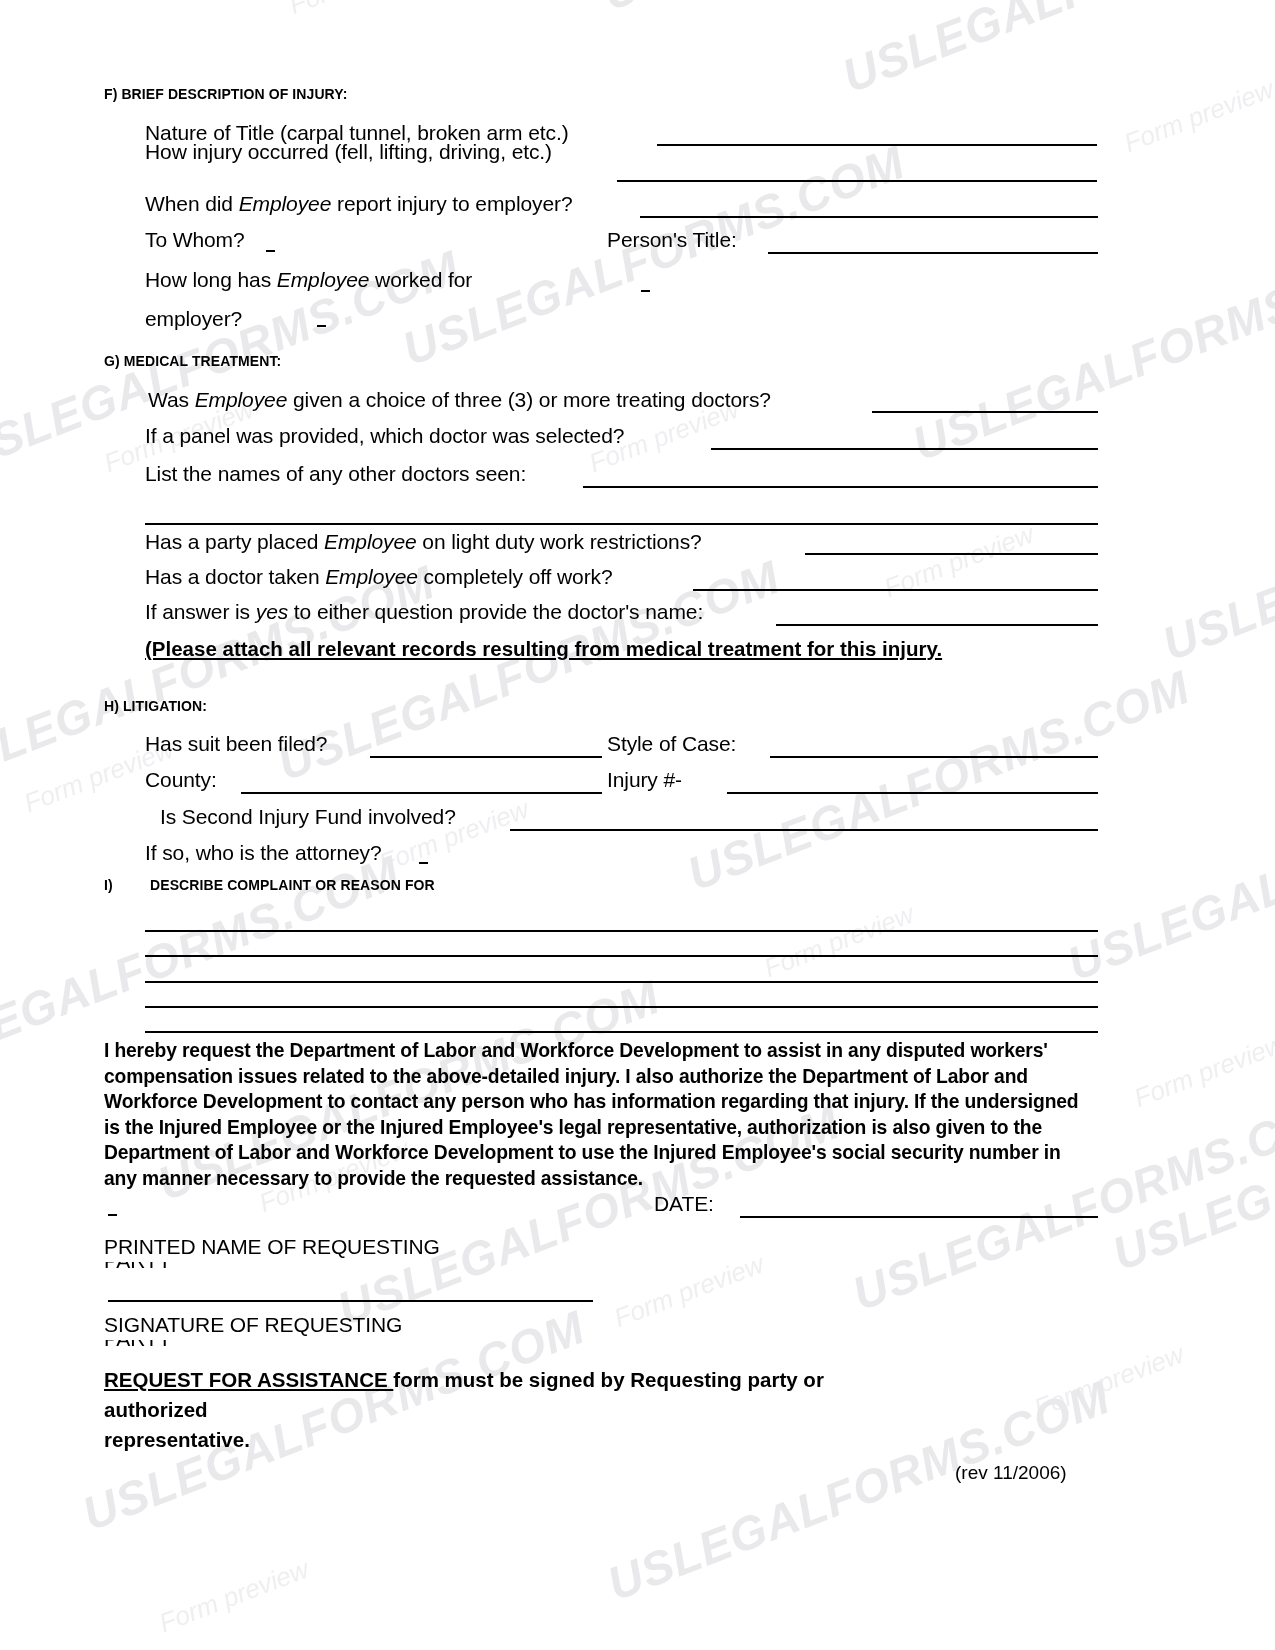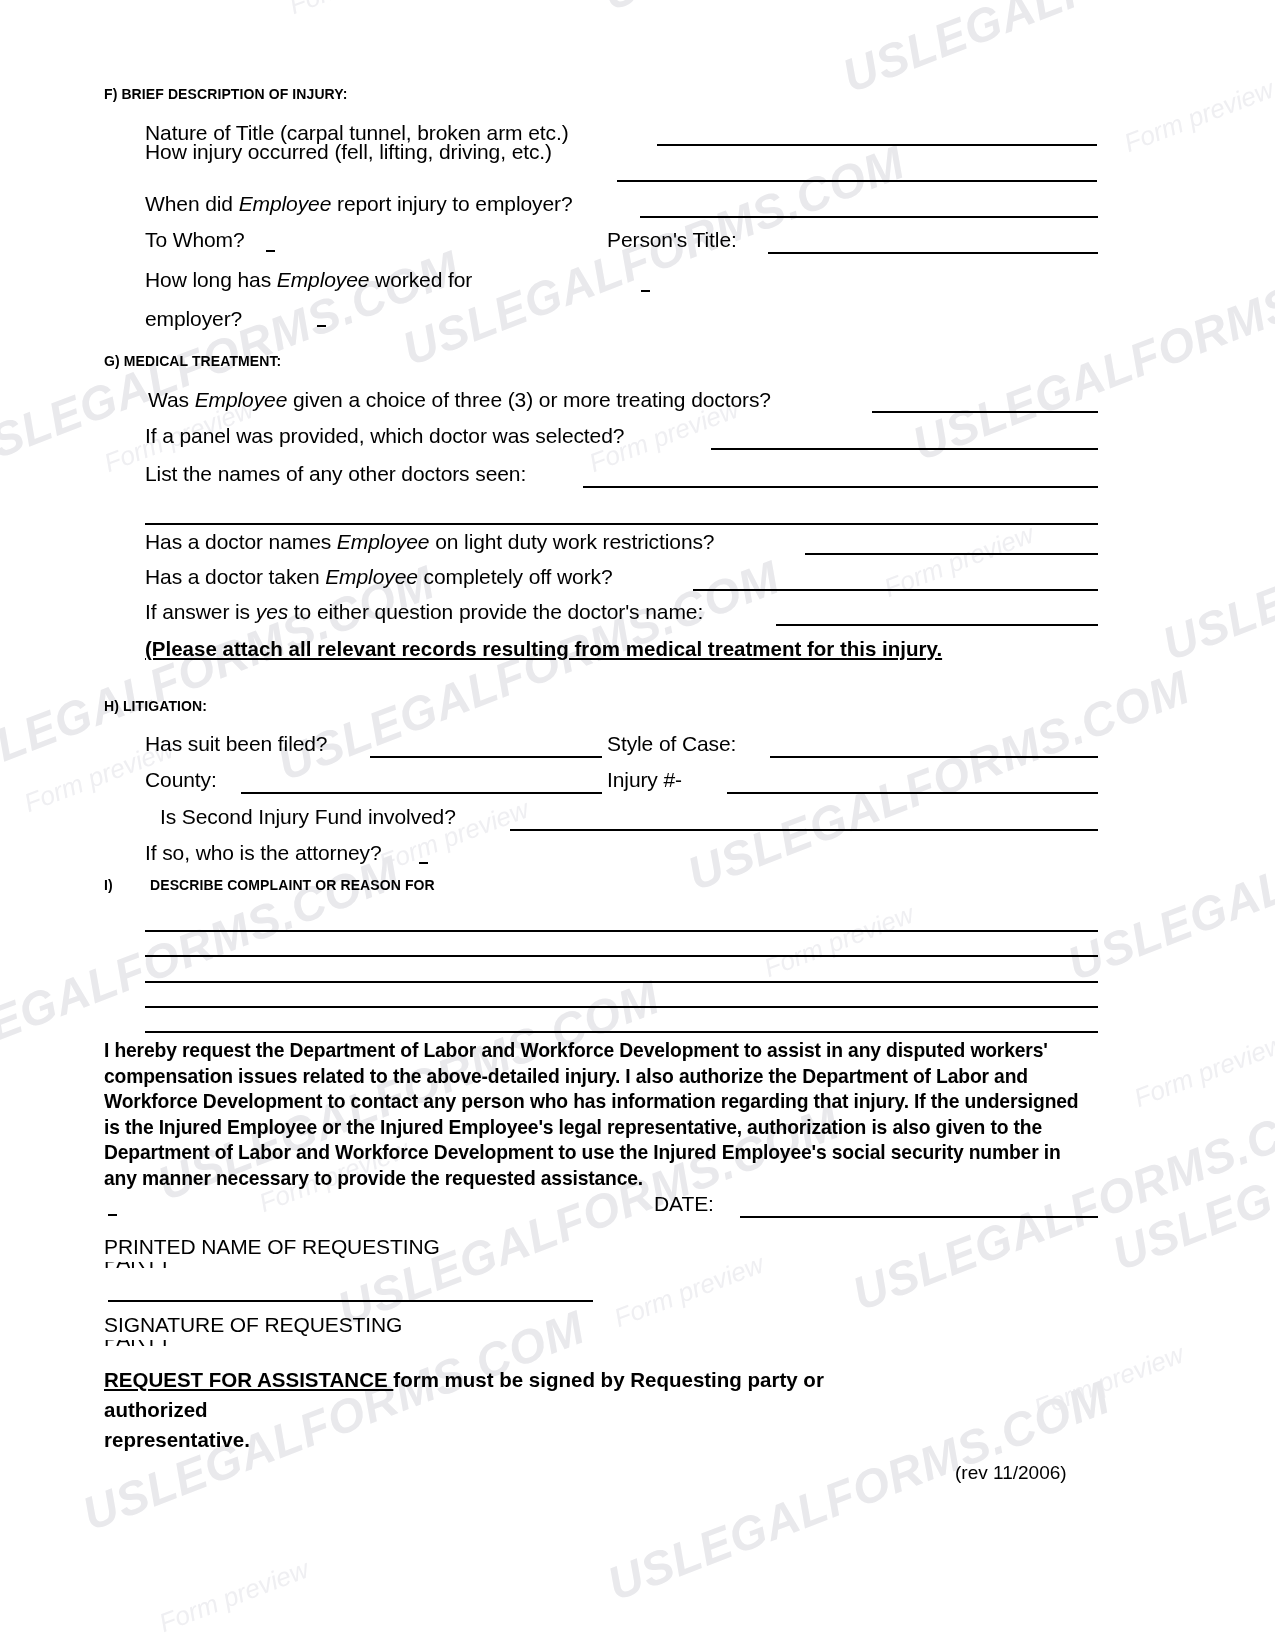--- a/index.html
+++ b/index.html
@@ -136,21 +136,21 @@
   <div class="rule" style="left:872px;top:411px;width:226px;"></div>
 
   <div class="ln" style="left:145px;top:424px;">If a panel was provided, which doctor was selected?</div>
   <div class="rule" style="left:711px;top:448px;width:387px;"></div>
 
   <div class="ln" style="left:145px;top:462px;">List the names of any other doctors seen:</div>
   <div class="rule" style="left:583px;top:486px;width:515px;"></div>
   <div class="rule" style="left:145px;top:523px;width:953px;"></div>
 
   <div class="ln" style="left:145px;top:530px;">
-    <span>Has a doctor names </span><i>Employee</i><span> on light duty work restrictions?</span>
+    <span>Has a party placed </span><i>Employee</i><span> on light duty work restrictions?</span>
   </div>
   <div class="rule" style="left:805px;top:553px;width:293px;"></div>
 
   <div class="ln" style="left:145px;top:565px;">
     <span>Has a doctor taken </span><i>Employee</i><span> completely off work?</span>
   </div>
   <div class="rule" style="left:693px;top:589px;width:405px;"></div>
 
   <div class="ln" style="left:145px;top:600px;">
     <span>If answer is </span><i>yes</i><span> to either question provide the doctor's name:</span>

